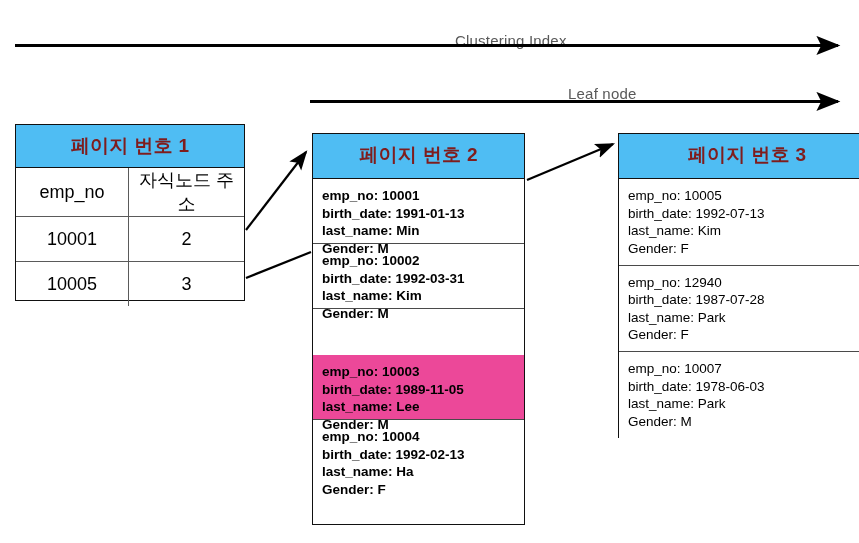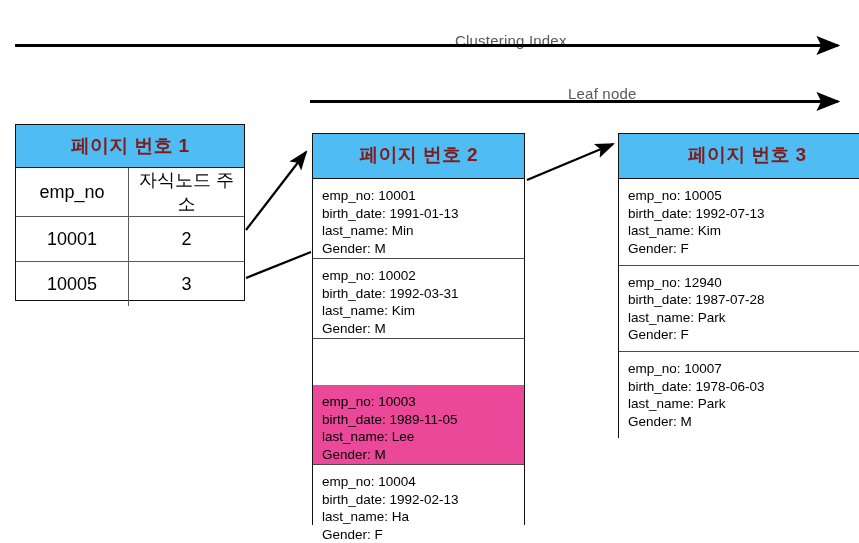--- a/index.html
+++ b/index.html
@@ -110,21 +110,21 @@
     padding: 8px 8px 8px 9px;
     font-size: 13.5px;
     line-height: 17.6px;
     background: #ffffff;
     color: #000000;
   }
   .record:last-child { border-bottom: none; }
   .record.highlight { background: #ec4899; margin-top: 46px; }
   .record .field { white-space: nowrap; }
 
-  #page-2 .record { height: 80px; }
+  #page-2 .record { height: 65px; font-weight: bold; }
   #page-3 .record { height: 86.5px; }
 </style>
 </head>
 <body>
 
 <div id="canvas">
 
   <div class="axis-label" id="clustering-index-label">Clustering Index</div>
 
   <div class="axis-label" id="leaf-node-label">Leaf node</div>

